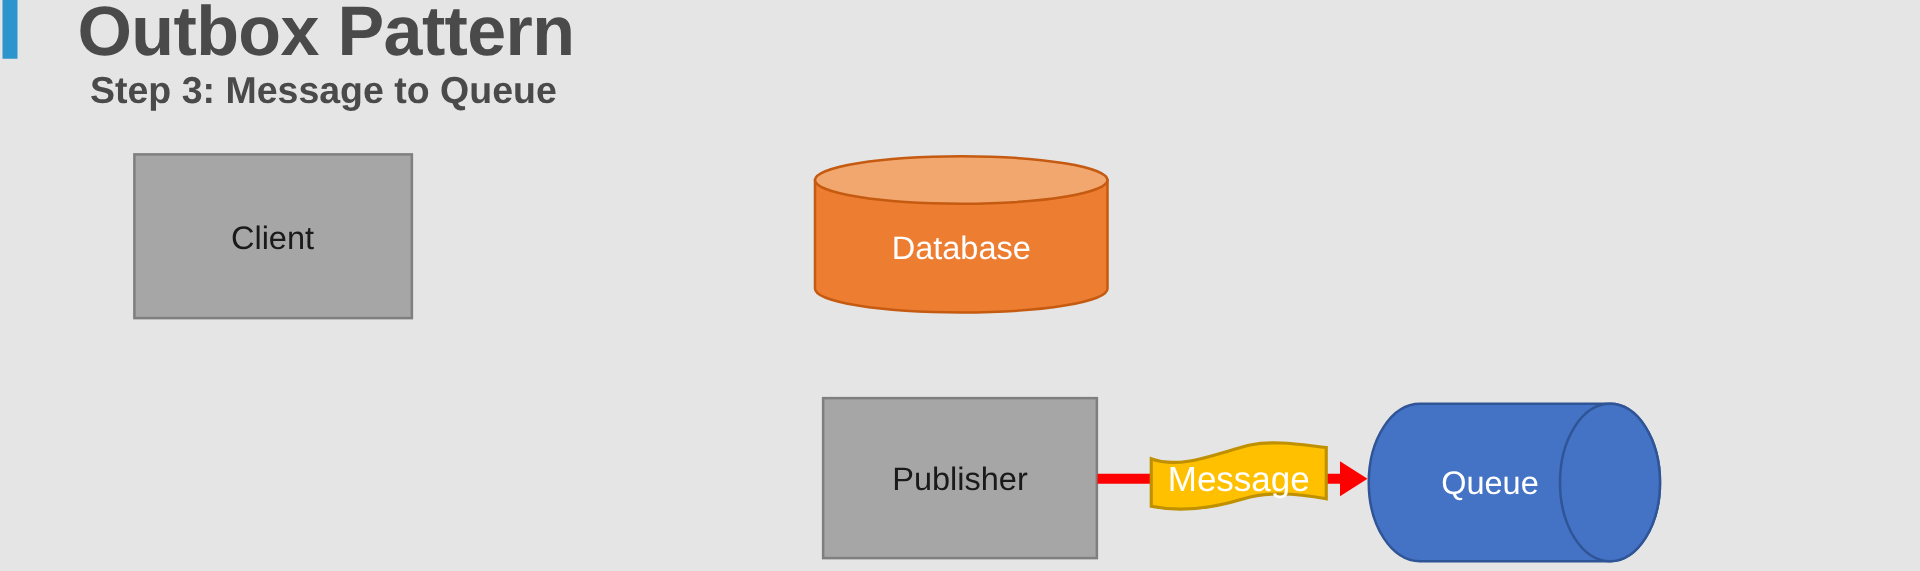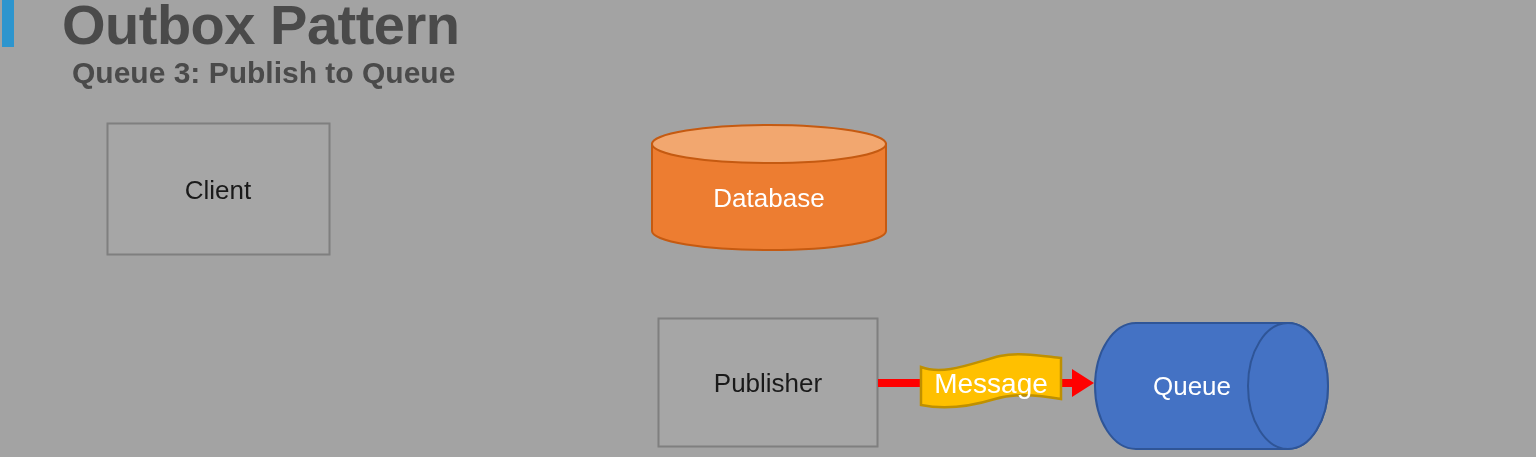--- a/index.html
+++ b/index.html
@@ -8,21 +8,21 @@
     background: #ffffff;
     width: 1536px;
     height: 457px;
     overflow: hidden;
     font-family: "Liberation Sans", sans-serif;
   }
   .slide {
     position: relative;
     width: 1536px;
     height: 457px;
-    background: #a3a3a3;
+    background: #e5e5e5;
   }
   .diagram-svg {
     position: absolute;
     left: 0;
     top: 0;
     width: 1536px;
     height: 457px;
   }
   .slide-title {
     position: absolute;
@@ -54,21 +54,21 @@
     font-size: 28px;
   }
 </style>
 </head>
 <body>
 
 <div class="slide">
 
   <div class="slide-title">Outbox Pattern</div>
 
-  <div class="slide-subtitle">Queue 3: Publish to Queue</div>
+  <div class="slide-subtitle">Step 3: Message to Queue</div>
 
   <svg class="diagram-svg" viewBox="0 0 1536 457" xmlns="http://www.w3.org/2000/svg">
 
     <rect x="2" y="0" width="12" height="47" fill="#2D95CE"></rect>
 
     <g>
       <rect x="107.5" y="123.5" width="222" height="131" stroke-width="2" fill="#A6A6A6" stroke="#7F7F7F"></rect>
       <text x="218" y="199" text-anchor="middle" class="node-label" fill="#1A1A1A">Client</text>
     </g>
 

